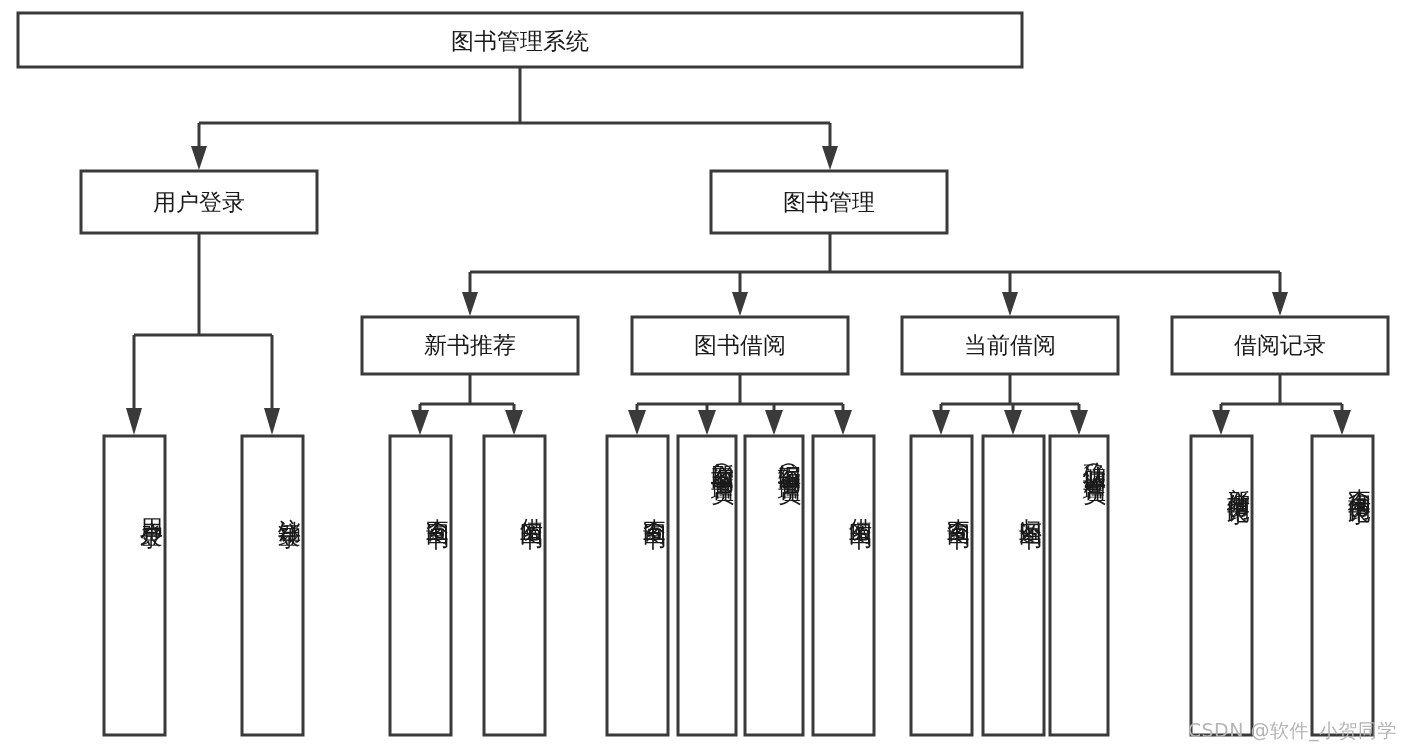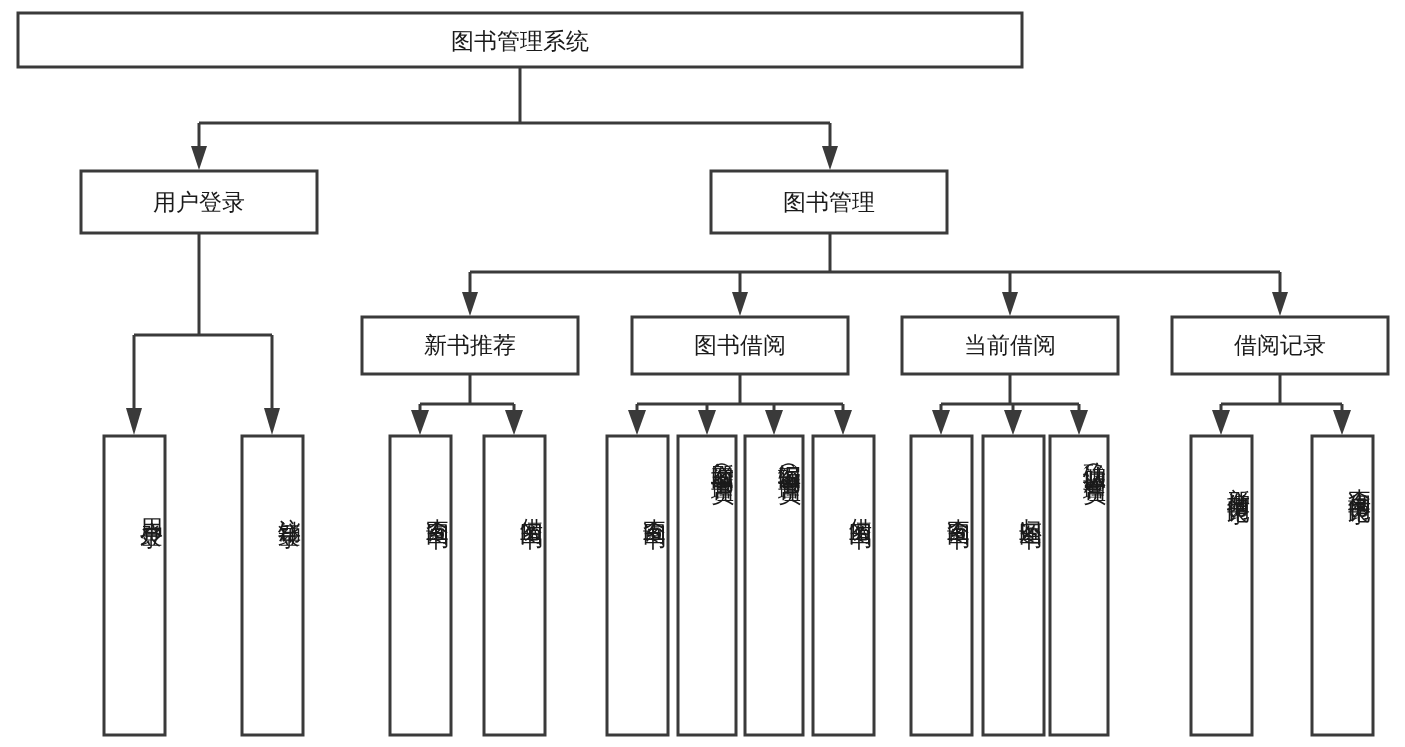--- a/index.html
+++ b/index.html
@@ -202,13 +202,14 @@
   <div class="label-vert" style="left:607px;  top:500px; width:61px;">查询图书</div>
   <div class="label-vert" style="left:678px;  top:444px; width:58px;">新增图书（管理员）</div>
   <div class="label-vert" style="left:745px;  top:444px; width:58px;">编辑图书（管理员）</div>
   <div class="label-vert" style="left:813px;  top:500px; width:61px;">借阅图书</div>
   <div class="label-vert" style="left:911px;  top:500px; width:61px;">查询图书</div>
   <div class="label-vert" style="left:983px;  top:500px; width:61px;">归还图书</div>
   <div class="label-vert" style="left:1050px; top:444px; width:58px;">确认归还（管理员）</div>
   <div class="label-vert" style="left:1191px; top:470px; width:61px;">新增借阅记录</div>
   <div class="label-vert" style="left:1312px; top:470px; width:61px;">查询借阅记录</div>
 
+  <div class="watermark">CSDN @软件_小贺同学</div>
 </div>
 
 </body></html>

